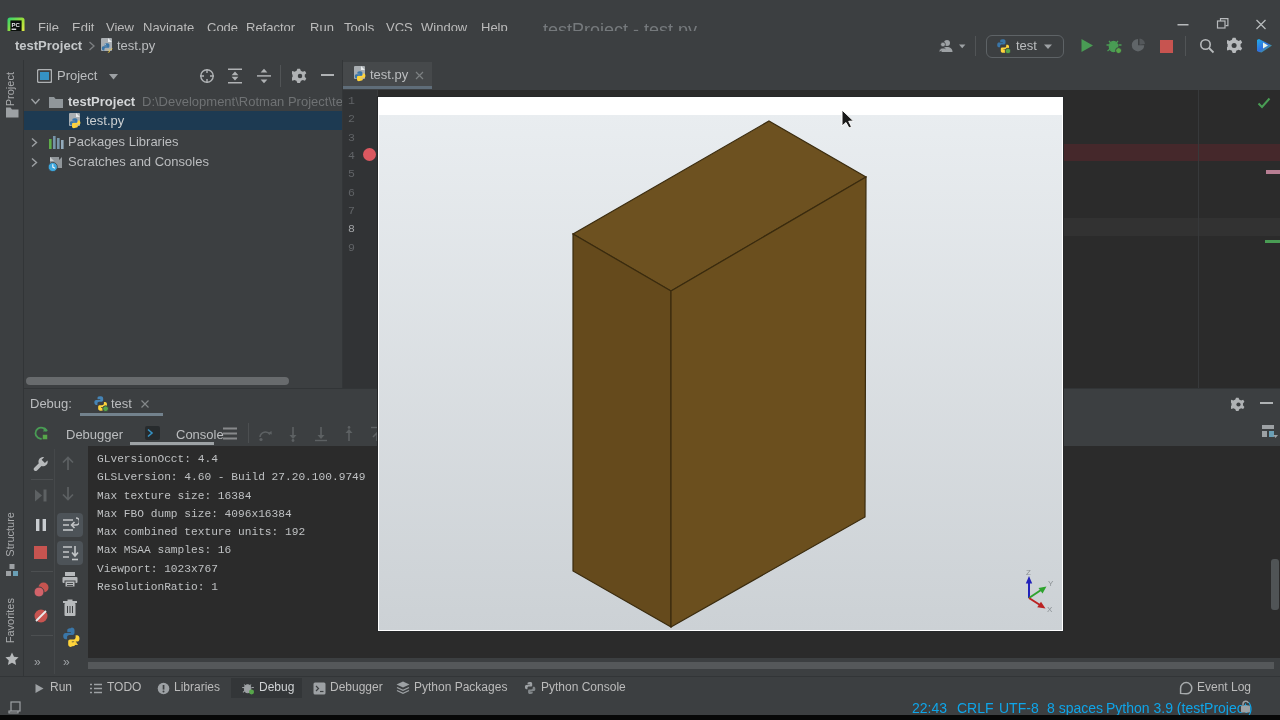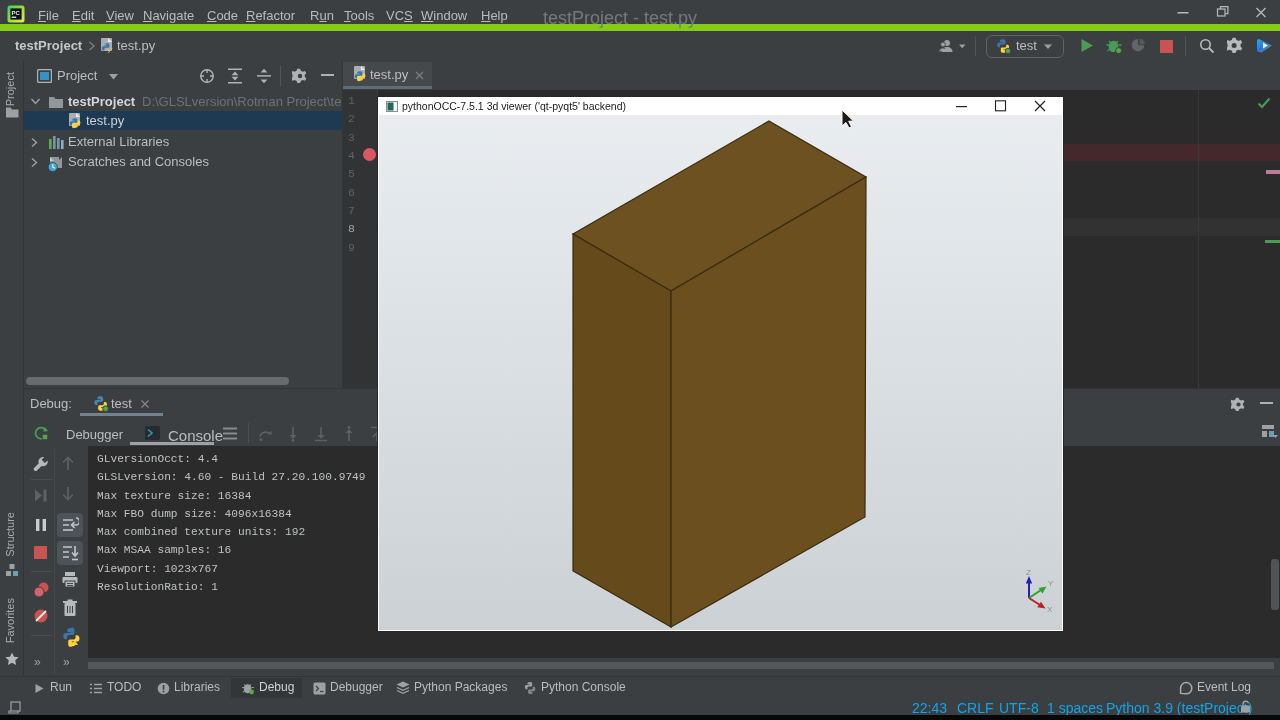--- a/index.html
+++ b/index.html
@@ -1,21 +1,21 @@
 <!DOCTYPE html>
 <html><head>
 <meta charset="utf-8">
 <style>
 * { margin:0; padding:0; box-sizing:border-box; }
 html,body { width:1280px; height:720px; overflow:hidden; background:#3c3f41;
   font-family:"Liberation Sans", sans-serif; }
 .abs { position:absolute; }
 #stage { position:relative; width:1280px; height:720px; background:#3c3f41; }
 
-#titlebar { left:0; top:0; width:1280px; height:31px; background:#3c3f41; border-bottom:7px solid #84cc16; }
+#titlebar { left:0; top:12px; width:1280px; height:31px; background:#3c3f41; border-bottom:7px solid #84cc16; }
 #titlebar .menu { color:#bbbbbb; font-size:13px; position:absolute; top:8px; }
 #titlebar .menu u { text-decoration:underline; }
 #wtitle { color:#75797c; font-size:18px; position:absolute; top:8px; left:543px; }
 
 #row2 { left:0; top:31px; width:1280px; height:29px; background:#3c3f41; }
 .crumb { color:#bbbbbb; font-size:13px; position:absolute; top:7px; }
 
 #stripe { left:0; top:60px; width:24px; height:616px; background:#3c3f41; border-right:1px solid #323537; }
 .vtext { position:absolute; color:#a9abad; font-size:11px; writing-mode:vertical-rl; transform:rotate(180deg); }
 
@@ -189,39 +189,39 @@
     </svg>
     <div class="abs" style="left:297px;top:14px;width:13px;height:2px;background:#afb2b4"></div>
 
     <svg class="abs" style="left:6px;top:36px" width="11" height="11" viewBox="0 0 11 11">
       <path d="M1.5 3 L5.5 7.5 L9.5 3" fill="none" stroke="#9da1a4" stroke-width="1.4"></path>
     </svg>
     <svg class="abs" style="left:24px;top:35px" width="16" height="15" viewBox="0 0 16 15">
       <path d="M1 2 h5 l1.6 2 h7.4 v9 h-14 z" fill="#90969a"></path>
     </svg>
     <span class="abs" style="left:44px;top:34px;font-size:13px;font-weight:bold;color:#d4d6d8">testProject</span>
-    <span class="abs" style="left:118px;top:34px;font-size:13px;color:#6f7274;white-space:nowrap">D:\GLSLversion\Rotman Project\te</span>
+    <span class="abs" style="left:118px;top:34px;font-size:13px;color:#6f7274;white-space:nowrap">D:\Development\Rotman Project\te</span>
     <div class="abs" style="left:0;top:51px;width:319px;height:19px;background:#1d3a52"></div>
     <svg class="abs" style="left:43px;top:52px" width="16" height="17" viewBox="0 0 16 17">
       <rect x="2" y="1" width="11" height="13" rx="1" fill="#a9aeb2"></rect>
       <path d="M9 1 l4 4 h-4 z" fill="#e8eaec"></path>
       <path d="M7.6 6.2c-2 0-2.2.9-2.2 1.5v1h2.4v.5H4.4c-.7 0-1.6.5-1.6 2.1 0 1.7 1 2.2 1.6 2.2h1v-1.2c0-.8.6-1.5 1.6-1.5h2.2c.6 0 1.2-.5 1.2-1.3V7.9c0-.9-.8-1.7-1.8-1.7z" fill="#3a76a8"></path>
       <path d="M8.6 15.8c2 0 2.2-.9 2.2-1.5v-1H8.4v-.5h3.4c.7 0 1.6-.5 1.6-2.1 0-1.8-1-2.3-1.6-2.3h-1v1.2c0 .8-.6 1.5-1.6 1.5H6.2c-.6 0-1.2.5-1.2 1.3v2.2c0 .9.8 1.7 1.8 1.7z" fill="#ffd43b"></path>
     </svg>
     <span class="abs" style="left:62px;top:53px;font-size:13px;color:#cdd0d2">test.py</span>
     <svg class="abs" style="left:5px;top:77px" width="11" height="11" viewBox="0 0 11 11">
       <path d="M3 1.5 L7.5 5.5 L3 9.5" fill="none" stroke="#9da1a4" stroke-width="1.4"></path>
     </svg>
     <svg class="abs" style="left:24px;top:75px" width="16" height="16" viewBox="0 0 16 16">
       <rect x="1" y="4" width="2.6" height="10" fill="#5fad49"></rect>
       <rect x="5" y="1" width="2.6" height="13" fill="#7795a9"></rect>
       <rect x="9" y="3" width="2.6" height="11" fill="#7795a9"></rect>
       <rect x="13" y="5" width="2.6" height="9" fill="#93abbc"></rect>
     </svg>
-    <span class="abs" style="left:44px;top:74px;font-size:13px;color:#bbbdbf">External Libraries</span>
+    <span class="abs" style="left:44px;top:74px;font-size:13px;color:#bbbdbf">Packages Libraries</span>
     <svg class="abs" style="left:5px;top:97px" width="11" height="11" viewBox="0 0 11 11">
       <path d="M3 1.5 L7.5 5.5 L3 9.5" fill="none" stroke="#9da1a4" stroke-width="1.4"></path>
     </svg>
     <svg class="abs" style="left:24px;top:95px" width="17" height="17" viewBox="0 0 17 17">
       <path d="M2 2 h9 v3 l3-3 v11 h-12 z" fill="#90969a"></path>
       <path d="M2 2 l4 4 h-4 z" fill="#c8cbcd"></path>
       <circle cx="4.8" cy="12" r="4.6" fill="#3ca7dd" stroke="#3c3f41" stroke-width=".8"></circle>
       <path d="M4.8 9.2 v2.9 l2.2 1.1" fill="none" stroke="#f4f6f7" stroke-width="1.1"></path>
     </svg>
     <span class="abs" style="left:44px;top:94px;font-size:13px;color:#bbbdbf">Scratches and Consoles</span>
@@ -285,21 +285,21 @@
     <svg class="abs" style="left:9px;top:36px" width="16" height="16" viewBox="0 0 16 16">
       <path d="M13.4 6.5 a5.6 5.6 0 1 0 0.1 3" fill="none" stroke="#499c54" stroke-width="1.8"></path>
       <path d="M10.2 6.8 l4.8-1.2 -3.4-3.6 z" fill="#499c54"></path>
       <rect x="9.2" y="9.2" width="5.6" height="5.6" fill="#57a64a" stroke="#3c3f41" stroke-width="1"></rect>
     </svg>
     <span class="abs" style="left:42px;top:38px;font-size:13px;color:#bbbdbf">Debugger</span>
     <svg class="abs" style="left:121px;top:37px" width="15" height="14" viewBox="0 0 15 14">
       <rect x="0" y="0" width="15" height="14" rx="2" fill="#272b2d"></rect>
       <path d="M3 3.5 l4 3.5 -4 3.5" fill="none" stroke="#3592c4" stroke-width="1.6"></path>
     </svg>
-    <span class="abs" style="left:144px;top:38px;font-size:15px;color:#bbbdbf">Console</span>
+    <span class="abs" style="left:152px;top:38px;font-size:13px;color:#bbbdbf">Console</span>
     <div class="abs" style="left:106px;top:53px;width:84px;height:3px;background:#9da2a5"></div>
     <svg class="abs" style="left:198px;top:38px" width="16" height="13" viewBox="0 0 16 13">
       <path d="M1 1.5 h14 M1 6.5 h14 M1 11.5 h14" stroke="#87898b" stroke-width="1.8"></path>
     </svg>
     <div class="abs" style="left:224px;top:34px;width:1px;height:20px;background:#4c4f51"></div>
     <svg class="abs" style="left:234px;top:37px" width="16" height="16" viewBox="0 0 16 16">
       <path d="M2 11 a5.5 5.5 0 0 1 10-2.5" fill="none" stroke="#5d6163" stroke-width="1.6"></path>
       <path d="M13.5 5 l-3.5 2 3.8 1.5 z" fill="#5d6163"></path>
       <circle cx="3" cy="13.5" r="1.6" fill="#5d6163"></circle>
     </svg>
@@ -400,32 +400,20 @@
 Max FBO dump size: 4096x16384
 Max combined texture units: 192
 Max MSAA samples: 16
 Viewport: 1023x767
 ResolutionRatio: 1</pre>
     </div>
     <div class="abs" style="left:1247px;top:170px;width:8px;height:51px;background:#505456;border-radius:3px"></div>
     <div class="abs" style="left:64px;top:273px;width:1186px;height:7px;background:#55585a"></div>
   </div>
   <div id="viewer" class="abs">
-    <div id="vtitle">
-      <svg class="abs" style="left:8px;top:4px" width="12" height="11" viewBox="0 0 12 11">
-        <rect x="0.5" y="0.5" width="11" height="10" fill="#f2f5f5" stroke="#8a8f92"></rect>
-        <rect x="1.5" y="1.5" width="6" height="8" fill="#27655f"></rect>
-      </svg>
-      <span class="abs" style="left:24px;top:3px;font-size:10.5px;color:#1b1b1b;white-space:nowrap">pythonOCC-7.5.1 3d viewer ('qt-pyqt5' backend)</span>
-      <svg class="abs" style="left:576px;top:3px" width="100" height="13" viewBox="0 0 100 13">
-        <rect x="2" y="6" width="11" height="1.2" fill="#222"></rect>
-        <rect x="41.5" y="0.8" width="10" height="10" fill="none" stroke="#222" stroke-width="1.1"></rect>
-        <path d="M81 1 l10 10 M91 1 l-10 10" stroke="#222" stroke-width="1.2"></path>
-      </svg>
-    </div>
     <div id="vclient"></div>
     <svg class="abs" style="left:0;top:0" width="685" height="534" viewBox="0 0 685 534">
       <polygon points="391,24 488,80 293,194 195,137" fill="#6d5120" stroke="#3a2b0e" stroke-width="1.2"></polygon>
       <polygon points="195,137 293,194 293,530 195,474" fill="#654a1c" stroke="#3a2b0e" stroke-width="1.2"></polygon>
       <polygon points="293,194 488,80 487,420 293,530" fill="#6b4f1e" stroke="#3a2b0e" stroke-width="1.2"></polygon>
 
       <g stroke-width="2" fill="none">
         <path d="M651 501 V486" stroke="#2222bb"></path>
         <path d="M651 479 l-3.2 7.5 h6.4 z" fill="#2222bb" stroke="none"></path>
         <path d="M651 501 L663 493" stroke="#2ea32e"></path>
@@ -486,21 +474,21 @@
     <span class="bitem" style="left:1197px">Event Log</span>
   </div>
   <div id="statusbar" class="abs">
     <svg class="abs" style="left:8px;top:3px" width="13" height="13" viewBox="0 0 13 13">
       <rect x="3" y="1" width="9" height="9" fill="none" stroke="#9da1a4" stroke-width="1.2"></rect>
       <path d="M3 10 h-2 v2 h9 v-2" fill="none" stroke="#9da1a4" stroke-width="1.2"></path>
     </svg>
     <span class="sitem" style="left:912px">22:43</span>
     <span class="sitem" style="left:957px">CRLF</span>
     <span class="sitem" style="left:999px">UTF-8</span>
-    <span class="sitem" style="left:1047px">1 spaces</span>
+    <span class="sitem" style="left:1047px">8 spaces</span>
     <span class="sitem" style="left:1106px">Python 3.9 (testProject)</span>
     <svg class="abs" style="left:1240px;top:2px" width="11" height="13" viewBox="0 0 11 13">
       <rect x="1" y="5.5" width="9" height="7" rx="1" fill="#9da1a4"></rect>
       <path d="M3 5.5 V4 a2.8 2.8 0 0 1 5.4-1" fill="none" stroke="#9da1a4" stroke-width="1.4"></path>
     </svg>
   </div>
   <div id="blackstrip" class="abs"></div>
 </div>
 
 </body></html>

